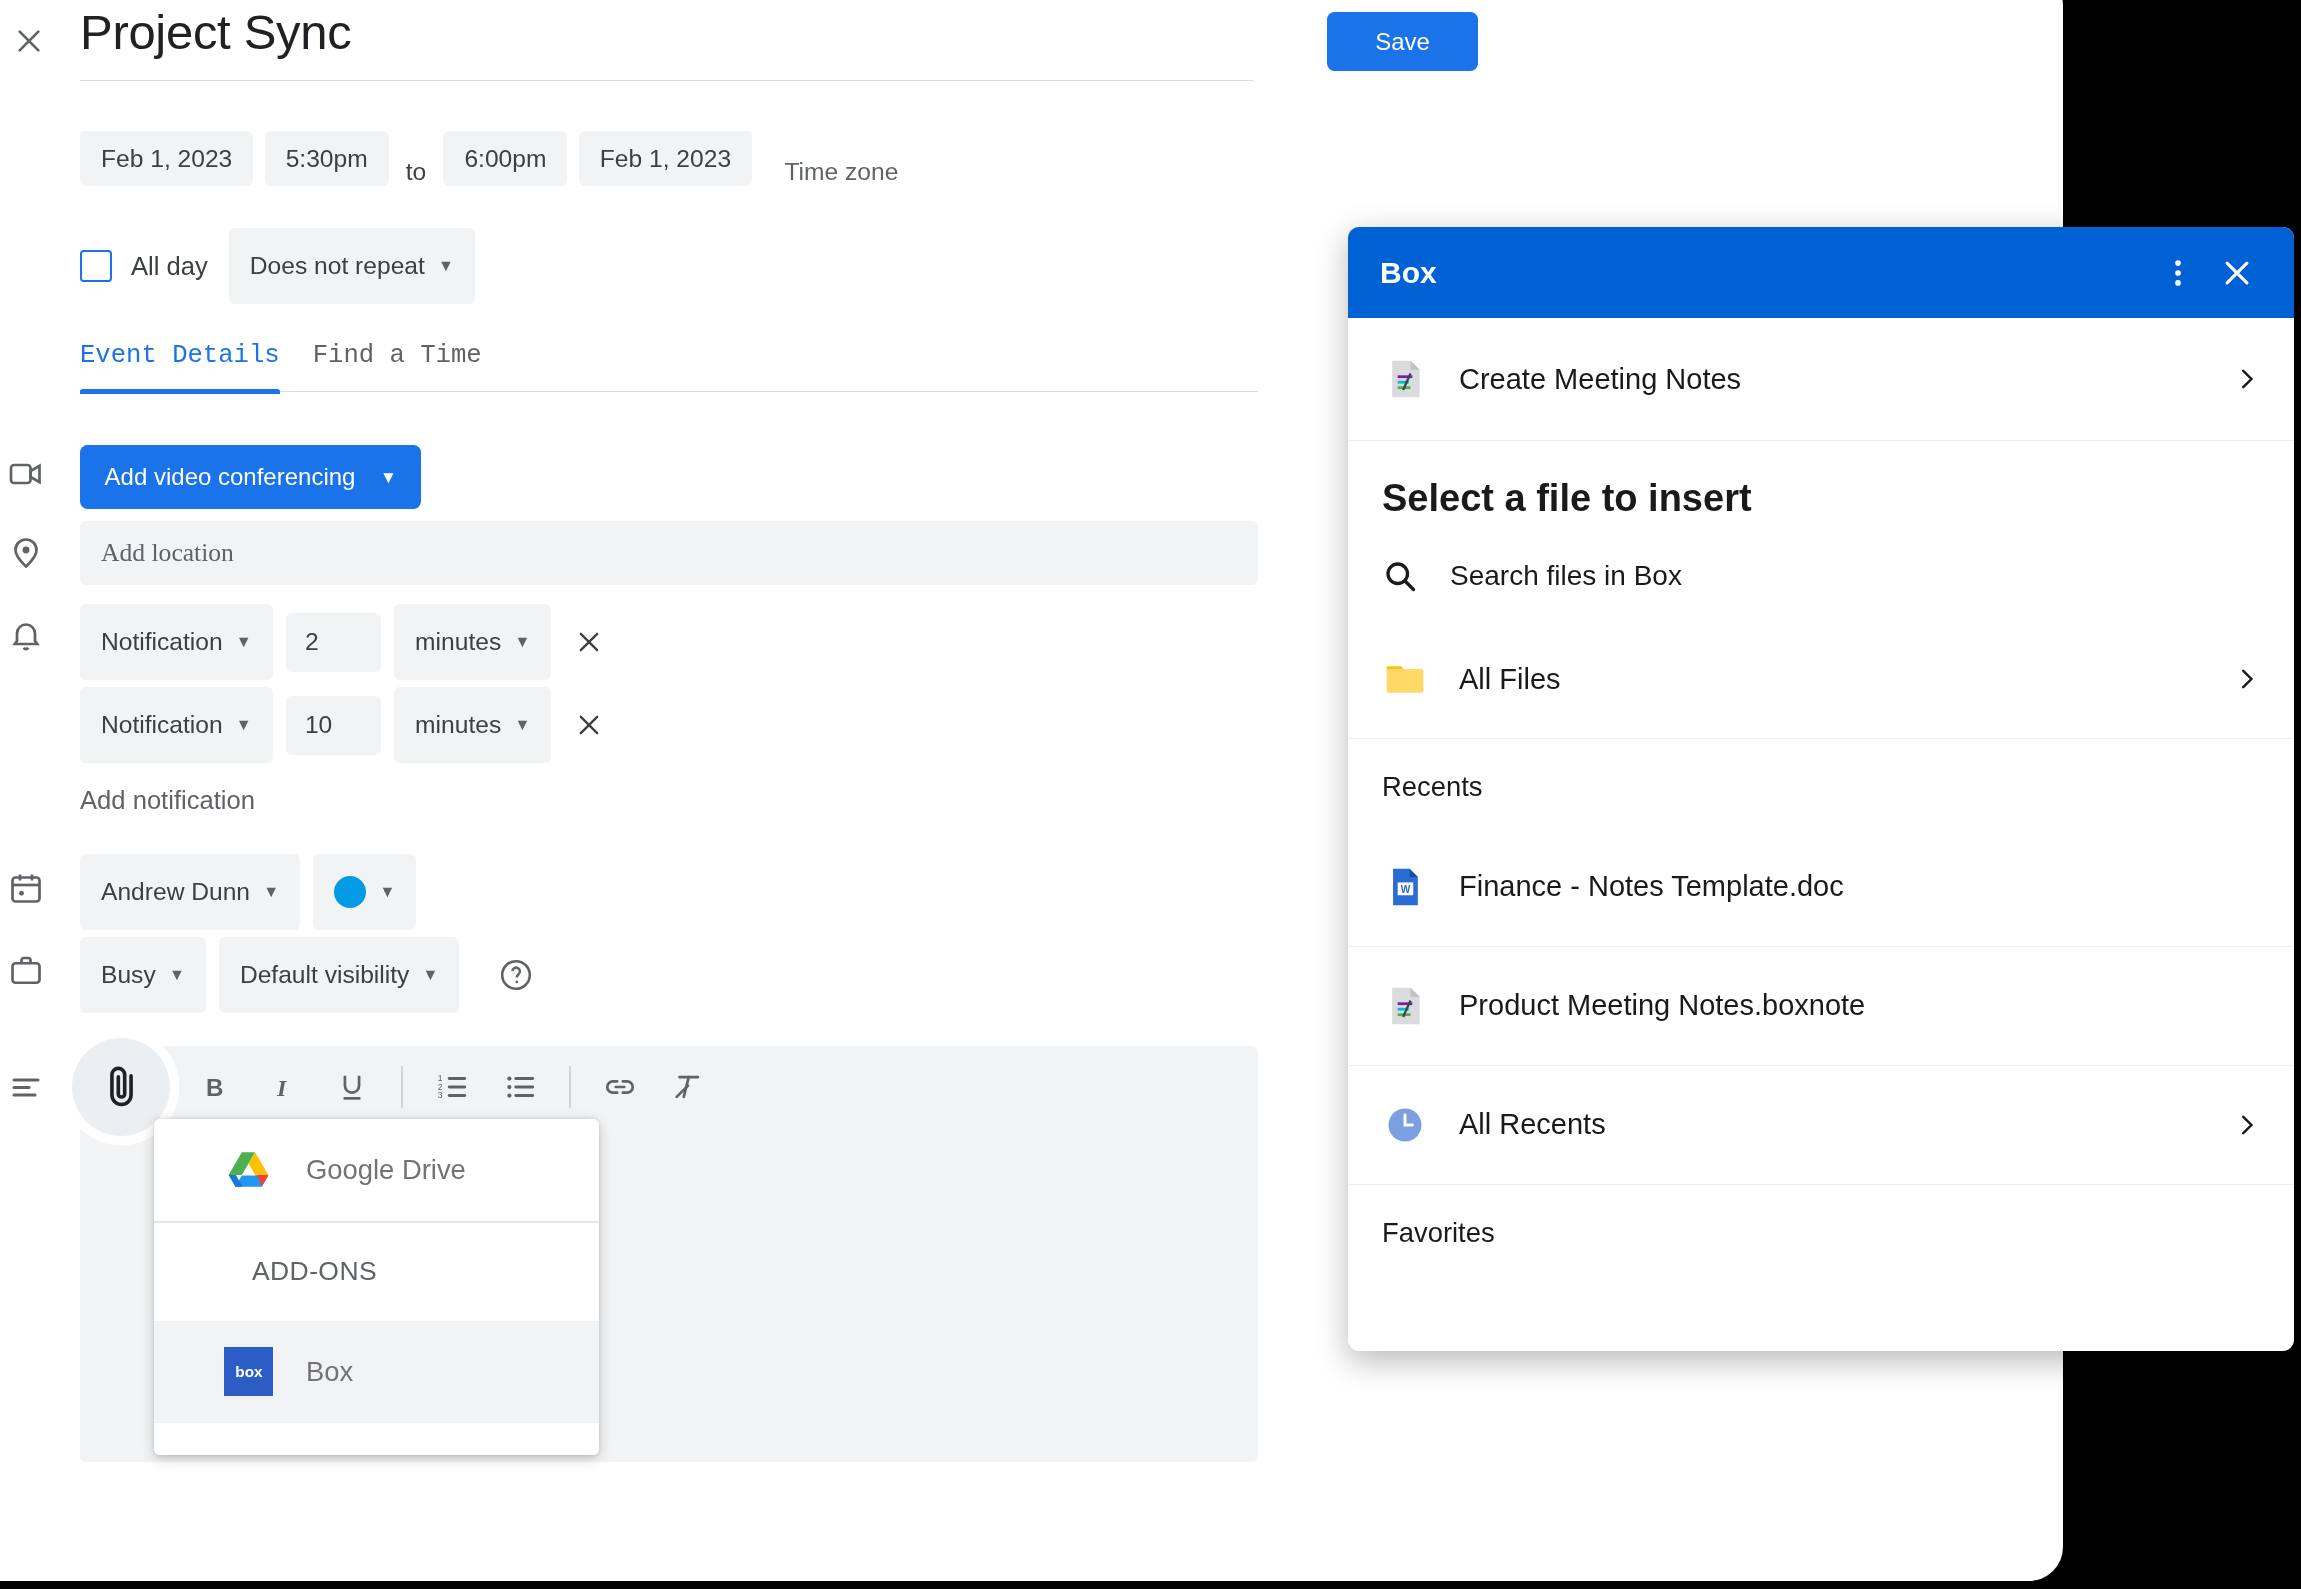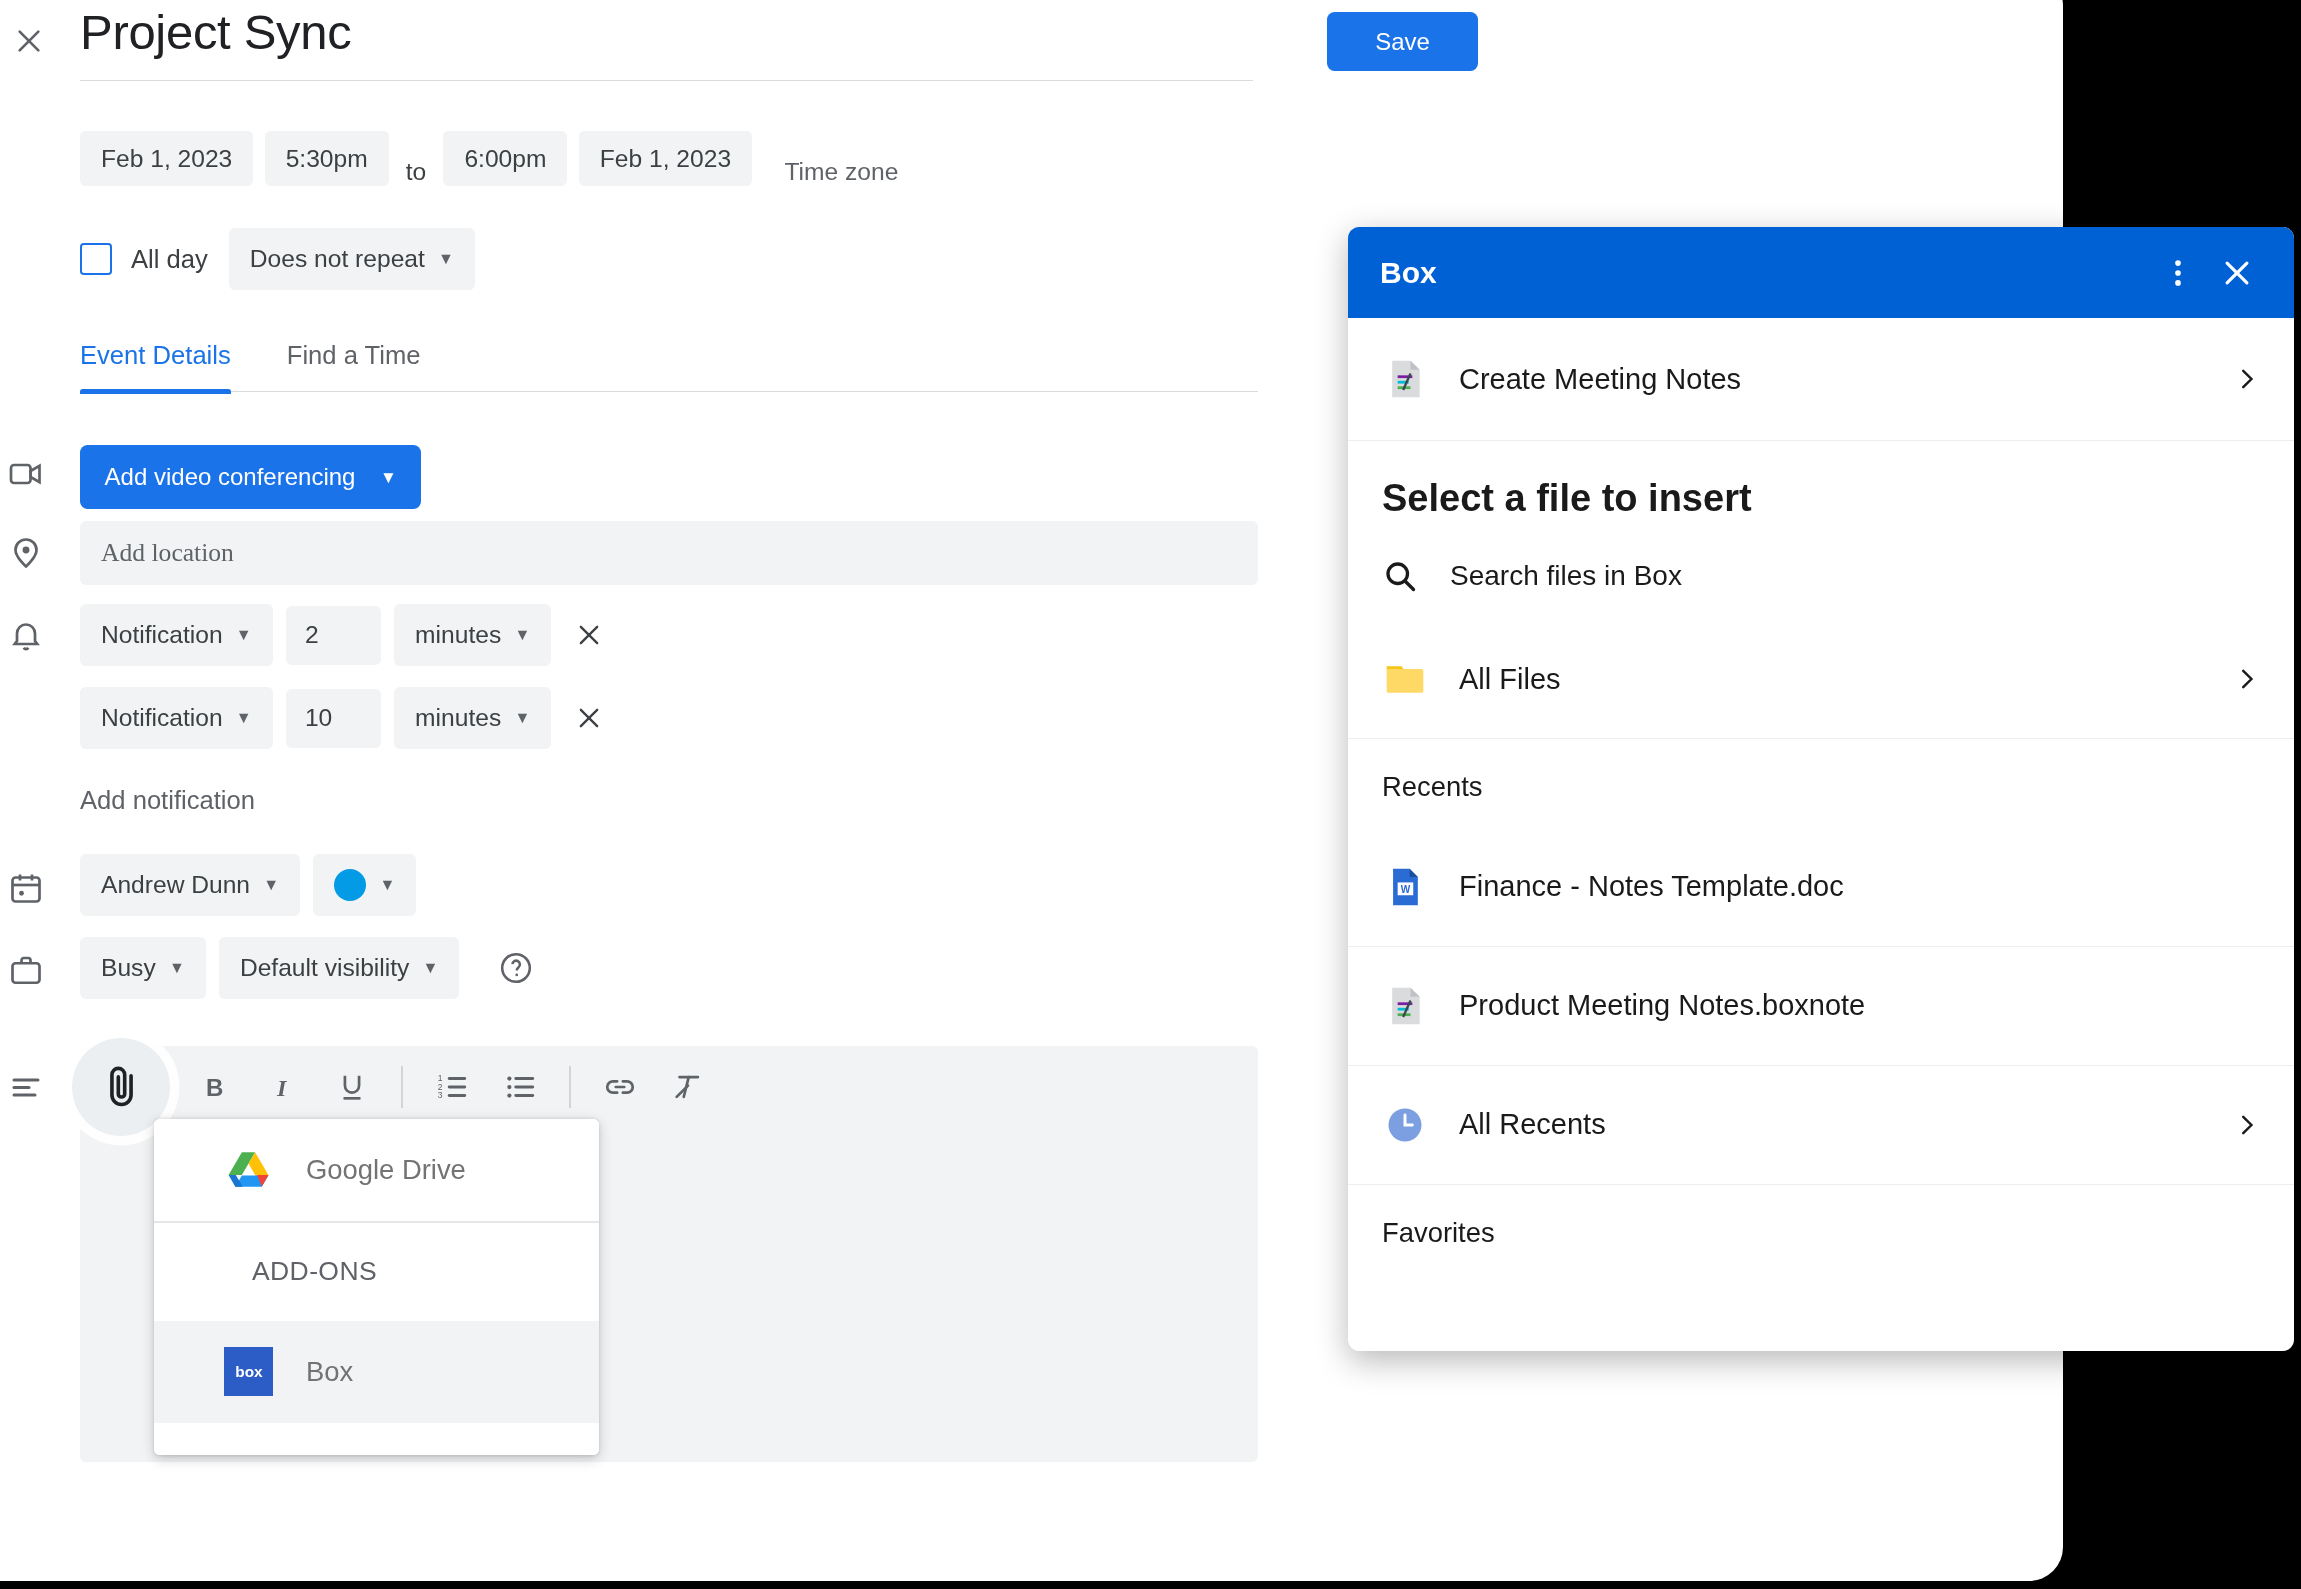--- a/index.html
+++ b/index.html
@@ -66,30 +66,30 @@
   .allday-row {
     position: absolute; left: 118px; top: 256px;
     display: flex; align-items: center; gap: 0;
   }
   .cbx {
     width: 32px; height: 32px;
     border: 2.8px solid #1a73e8; border-radius: 3.8px;
     background: #fff; cursor: pointer;
   }
   .allday-label { font-size: 25.6px; color: #3c4043; margin-left: 19px; margin-right: 21px; }
-  .chip.tall { height: 62px; }
+  .chip.tall { height: 76px; }
 
   .caret { display: inline-block; margin-left: 13.2px; font-size: 16px; color: #5f6368; line-height: 1; }
 
   
   .tabs {
     position: absolute; left: 118px; top: 369px;
     width: 1178px;
     border-bottom: 1.9px solid #dadce0;
-    display: flex; gap: 56px;
+    display: flex; gap: 33px; font-family: Liberation Mono, monospace;
   }
   .tab {
     font-size: 25.6px; color: #5f6368; padding-bottom: 21px;
     cursor: pointer; position: relative;
   }
   .tab.active { color: #1a73e8; font-weight: 500; }
   .tab.active::after {
     content: ""; position: absolute; left: 0; right: 0; bottom: -2.8px;
     height: 4.7px; background: #1a73e8; border-radius: 2.8px 2.8px 0 0;
   }

